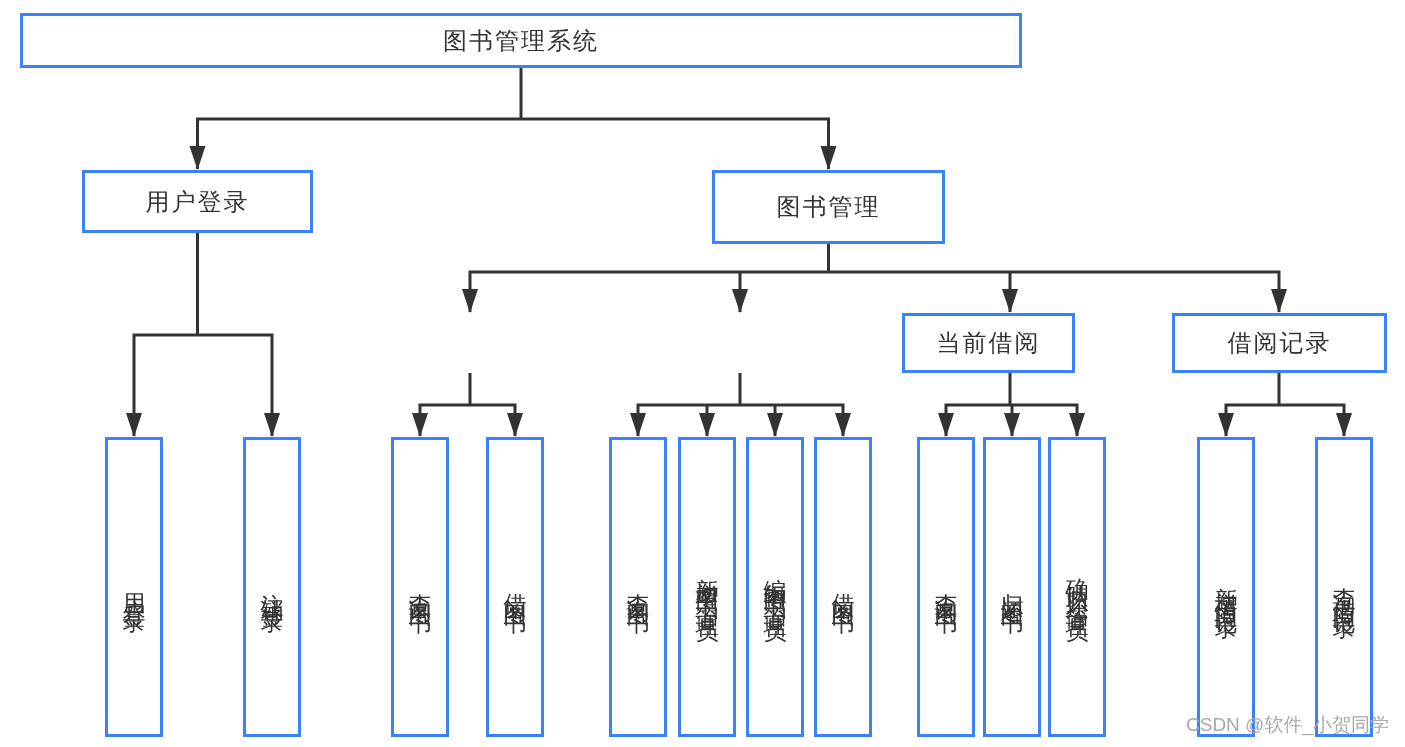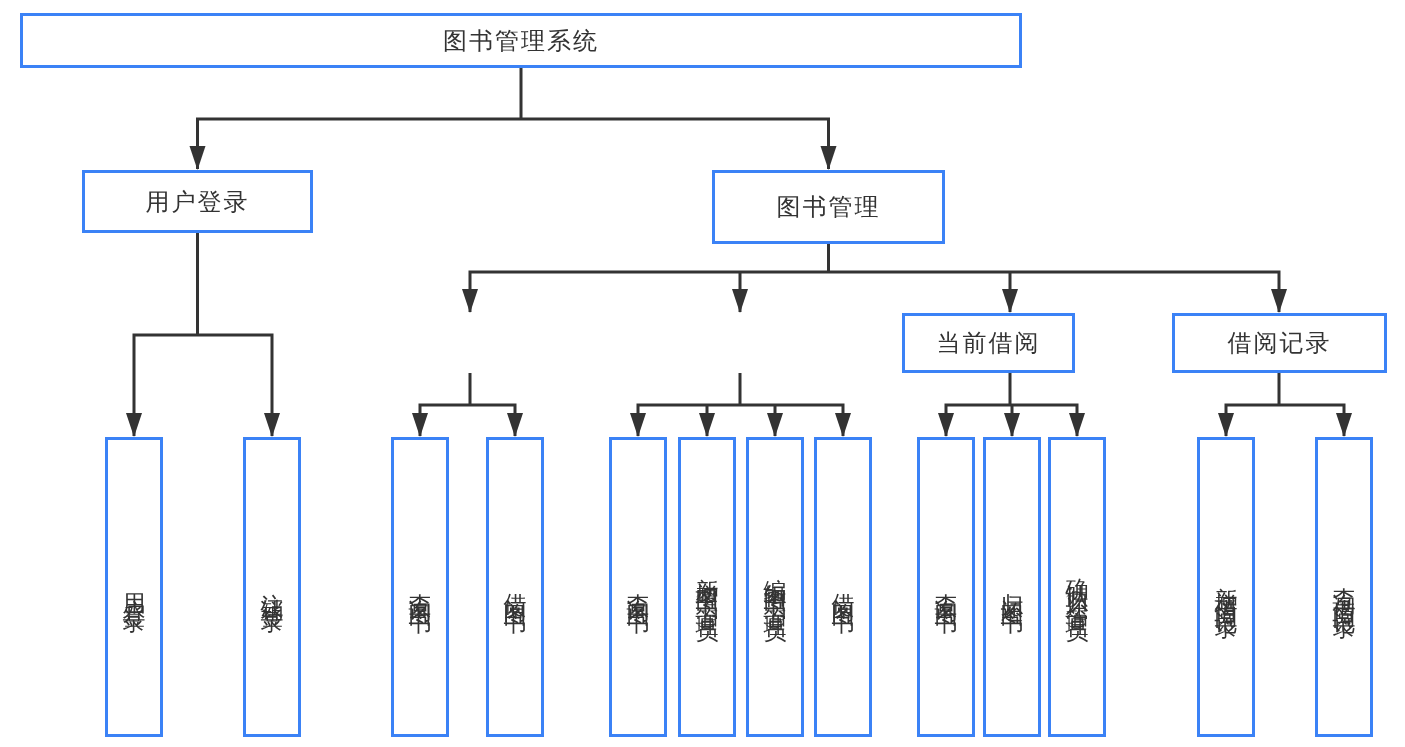--- a/index.html
+++ b/index.html
@@ -162,14 +162,15 @@
     <span class="v-label">确认归还（管理员）</span>
   </div>
 
   <div class="node leaf" style="left:1197px;">
     <span class="v-label">新增借阅记录</span>
   </div>
   <div class="node leaf" style="left:1315px;">
     <span class="v-label">查询借阅记录</span>
   </div>
 
+  <div class="watermark">CSDN @软件_小贺同学</div>
 
 </div>
 
 </body></html>

